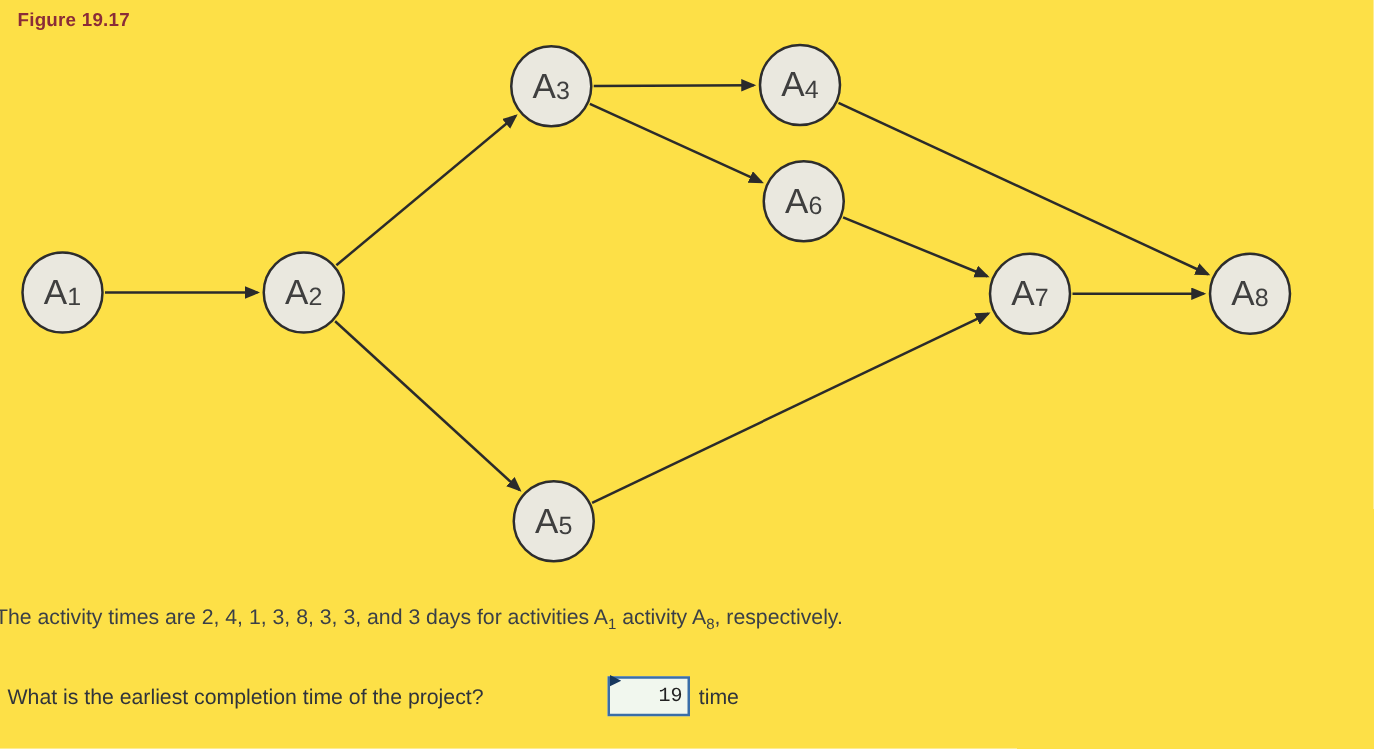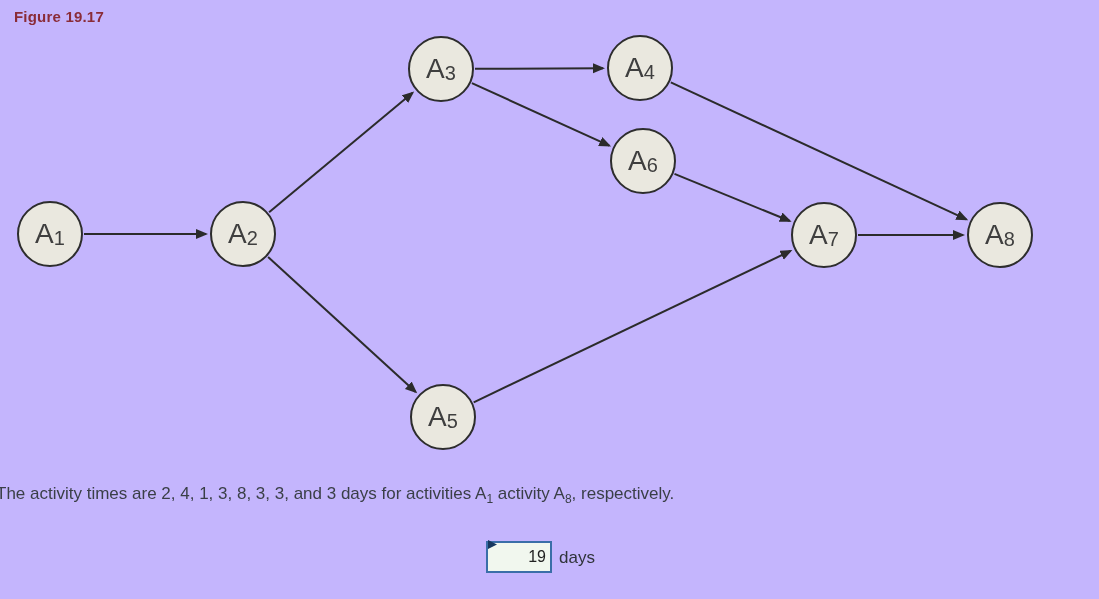--- a/index.html
+++ b/index.html
@@ -1,20 +1,20 @@
 <!DOCTYPE html>
 <html><head>
 <meta charset="utf-8">
 <style>
   html, body { margin: 0; padding: 0; background: #ffffff; }
   .page {
     position: relative;
     width: 1099px;
     height: 599px;
-    background: #c4b5fd;
+    background: #fde047;
     overflow: hidden;
     font-family: "Liberation Sans", sans-serif;
   }
 
   .figure-label {
     position: absolute;
     left: 14px;
     top: 8px;
     font-size: 15px;
     font-weight: bold;
@@ -92,21 +92,21 @@
   .answer-input {
     width: 66px;
     height: 32px;
     box-sizing: border-box;
     border: 2px solid #3a6ea8;
     background: #f1f7ee;
     text-align: right;
     padding: 0 4px 0 0;
     font-size: 16px;
     color: #222222;
-    font-family: Liberation Sans, sans-serif;
+    font-family: Liberation Mono, monospace;
     display: block;
   }
   .flag-icon {
     position: absolute;
     left: 2px;
     top: -1px;
     width: 10px;
     height: 10px;
     pointer-events: none;
   }
@@ -175,23 +175,24 @@
         </div>
         <div class="node" style="left: 967px; top: 202px;">
           <span>A</span>
           <sub>8</sub>
         </div>
       </div>
   </div>
 
   <p class="activity-text"><span>The activity times are 2, 4, 1, 3, 8, 3, 3, and 3 days for activities A</span><sub>1</sub><span> activity A</span><sub>8</sub><span>, respectively.</span></p>
 
+  <span class="question-text">What is the earliest completion time of the project?</span>
 
   <span class="answer-wrap">
     <input class="answer-input" type="text" value="19" style="">
     <svg class="flag-icon" width="10" height="10" viewBox="0 0 10 10">
       <polygon points="0,0 9,4.5 0,9" fill="#17375e"></polygon>
     </svg>
   </span>
 
-  <span class="unit-label">days</span>
+  <span class="unit-label">time</span>
 
 </div>
 
 </body></html>

